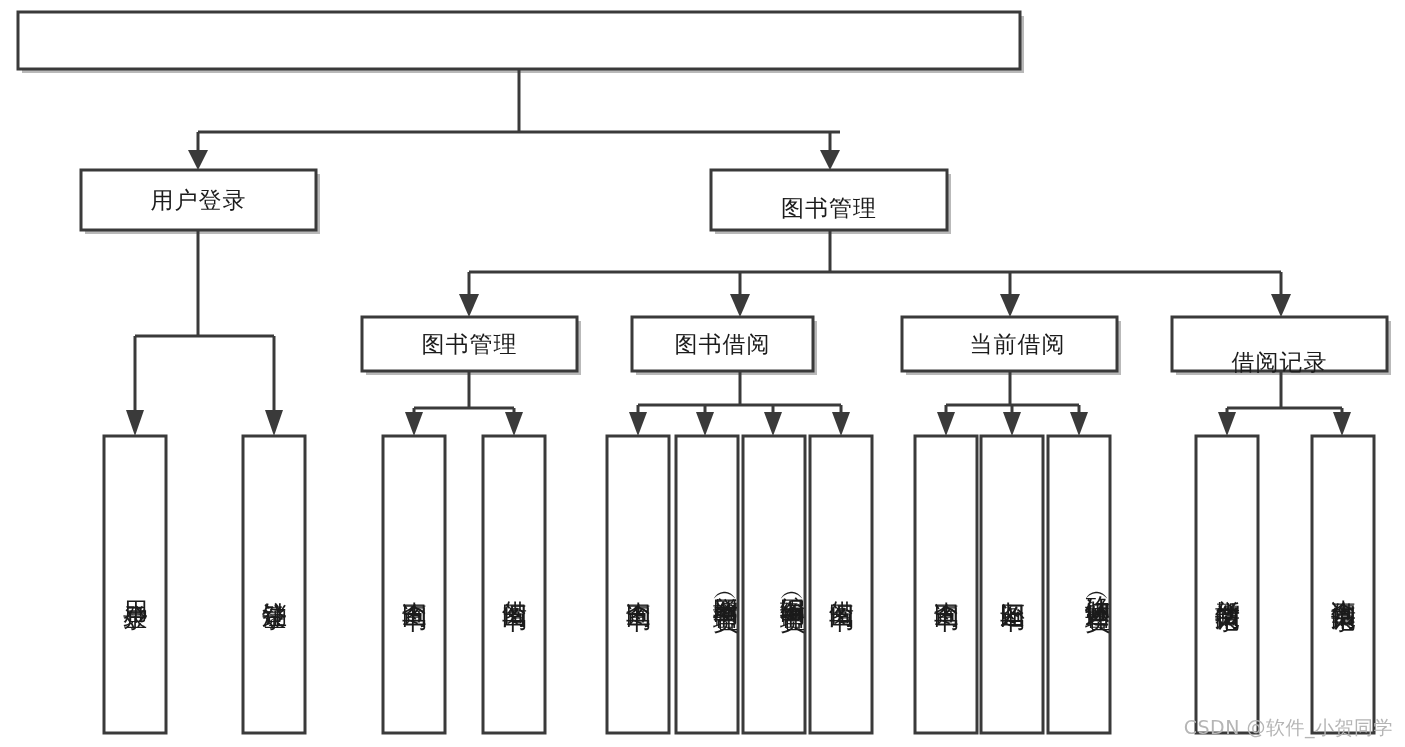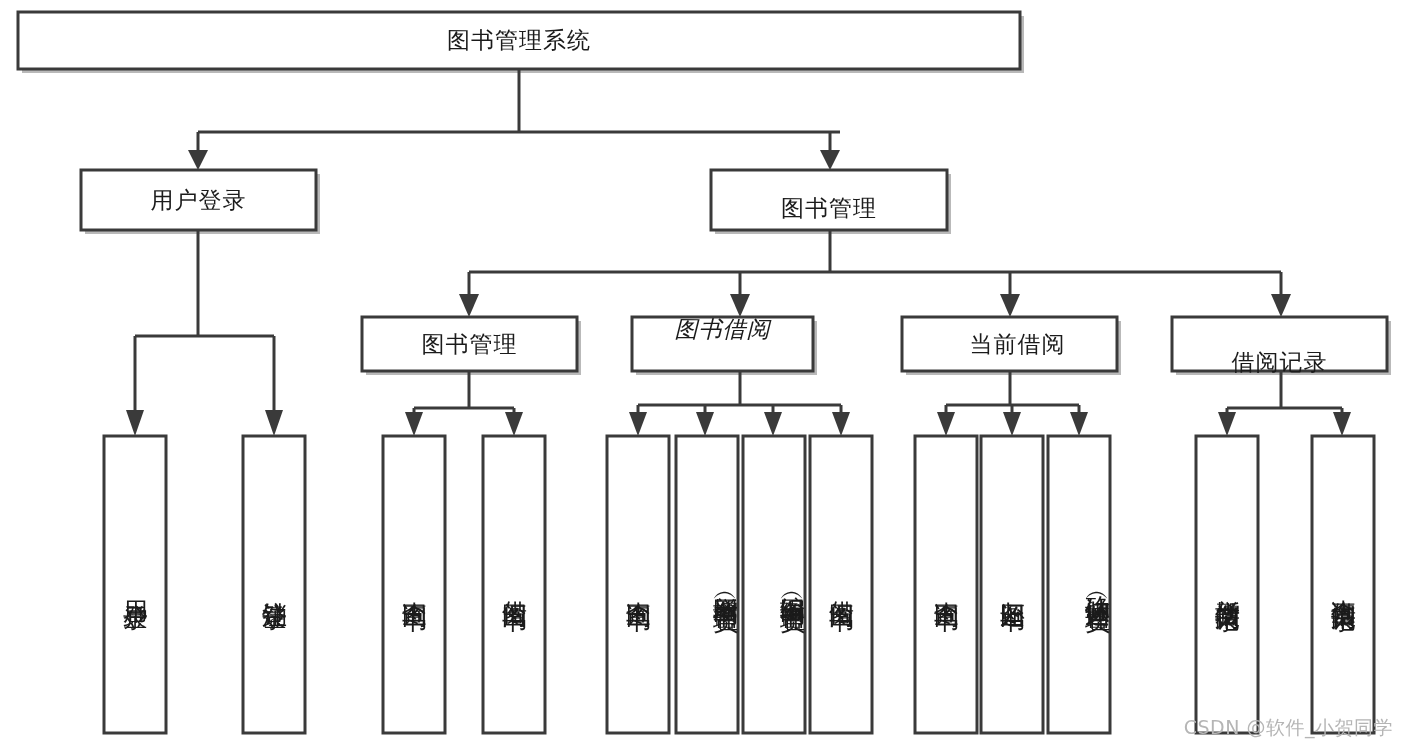--- a/index.html
+++ b/index.html
@@ -173,27 +173,26 @@
     <rect class="node-box" x="810" y="436" width="62" height="297"></rect>
 
     <rect class="node-box" x="915" y="436" width="62" height="297"></rect>
     <rect class="node-box" x="981" y="436" width="62" height="297"></rect>
     <rect class="node-box" x="1048" y="436" width="62" height="297"></rect>
 
     <rect class="node-box" x="1196" y="436" width="62" height="297"></rect>
     <rect class="node-box" x="1312" y="436" width="62" height="297"></rect>
   </svg>
 
-  <div class="hlabel-wrap" style="left:18px; top:12px; width:1002px; height:57px;">图书管理系统</div>
 
   <div class="hlabel-wrap" style="left:81px; top:170px; width:235px; height:60px;">用户登录</div>
   <div class="hlabel-wrap" style="left:711px; top:170px; width:236px; height:76px;">图书管理</div>
 
   <div class="hlabel-wrap" style="left:362px; top:317px; width:215px; height:54px;">图书管理</div>
-  <div class="hlabel-wrap" style="left:632px; top:302px; width:181px; height:54px;font-style:italic;">图书借阅</div>
+  <div class="hlabel-wrap" style="left:632px; top:317px; width:181px; height:54px;">图书借阅</div>
   <div class="hlabel-wrap" style="left:902px; top:317px; width:215px; height:54px;margin-left:8px;">当前借阅</div>
   <div class="hlabel-wrap" style="left:1172px; top:335px; width:215px; height:54px;">借阅记录</div>
 
   <div class="vlabel-wrap" style="left:104px; top:436px; width:62px; height:297px;">用户登录</div>
   <div class="vlabel-wrap" style="left:243px; top:436px; width:62px; height:297px;">注销登录</div>
 
   <div class="vlabel-wrap" style="left:383px; top:436px; width:62px; height:297px;">查询图书</div>
   <div class="vlabel-wrap" style="left:483px; top:436px; width:62px; height:297px;">借阅图书</div>
 
   <div class="vlabel-wrap" style="left:607px; top:436px; width:62px; height:297px;">查询图书</div>

